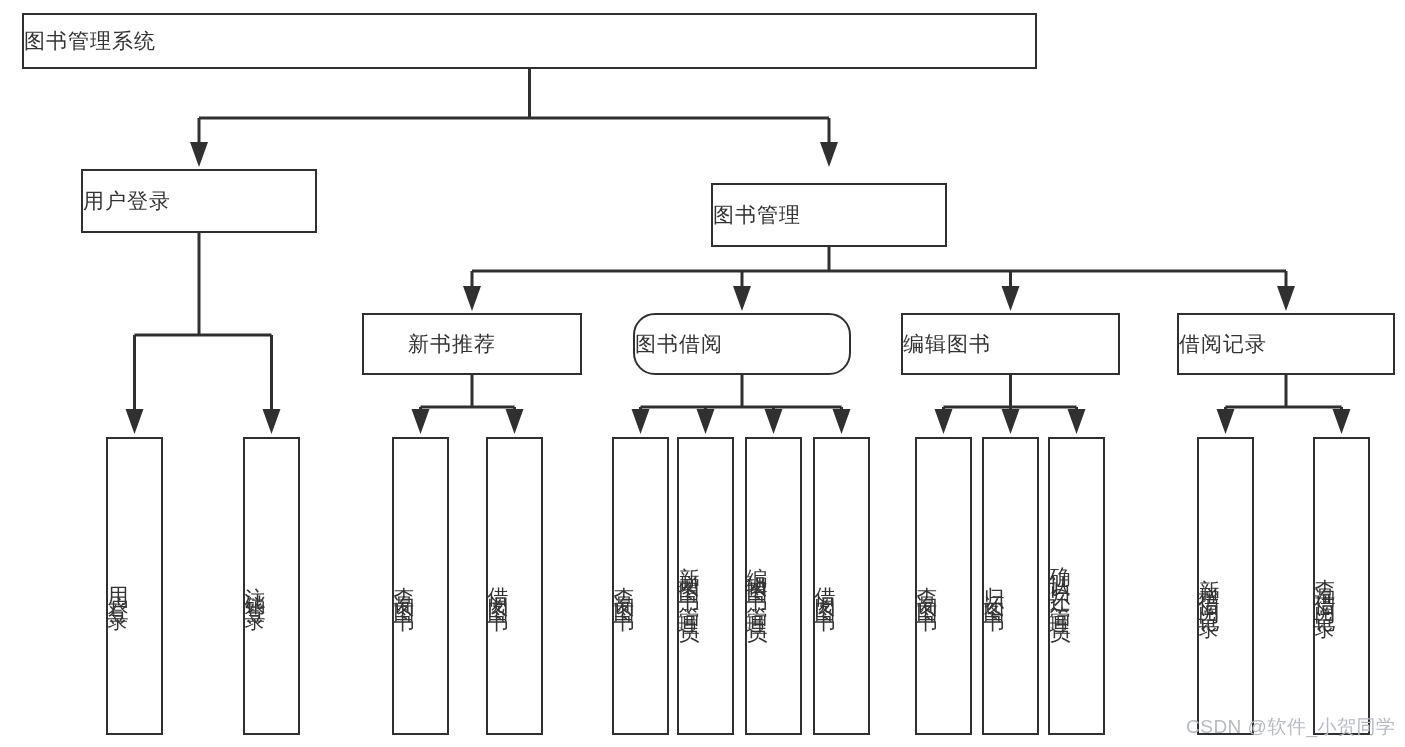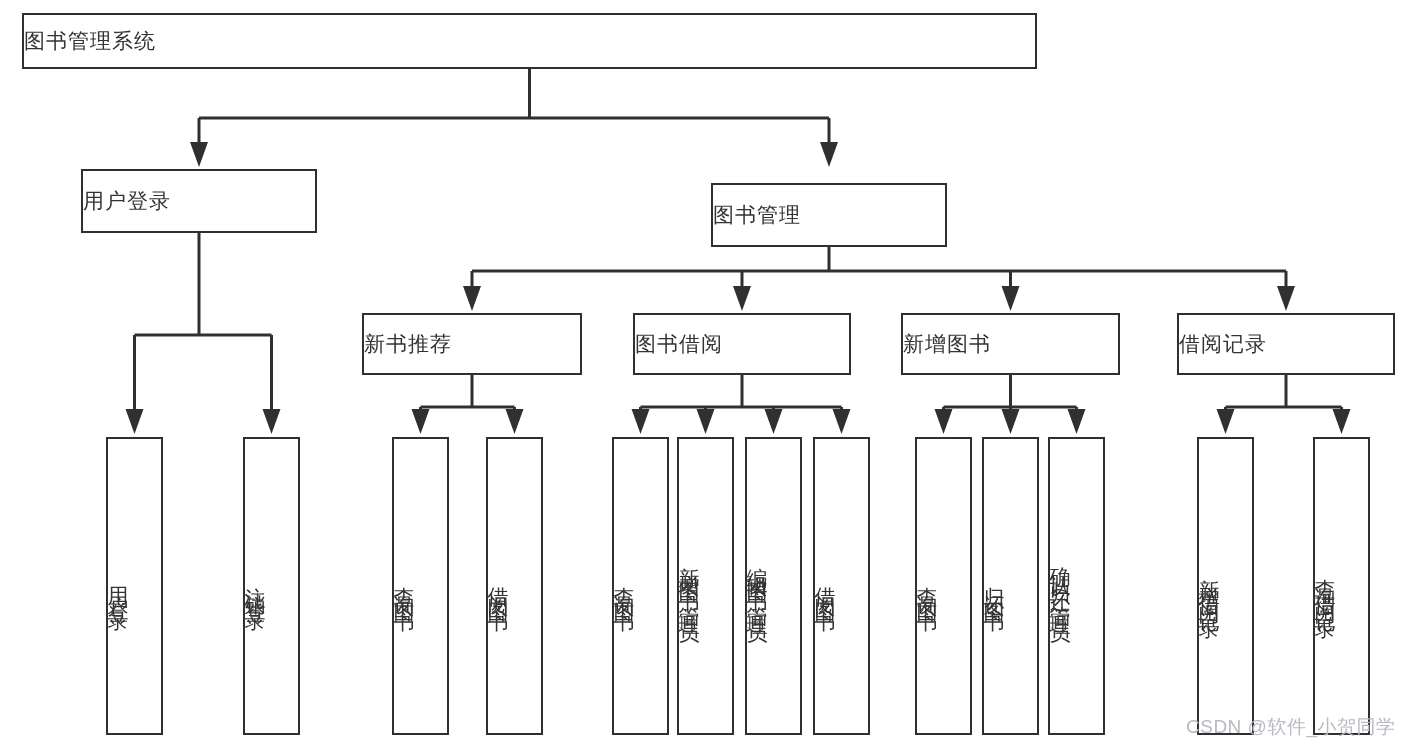--- a/index.html
+++ b/index.html
@@ -36,22 +36,22 @@
     text-orientation: mixed;
     letter-spacing: 8px;
     line-height: 1;
     white-space: nowrap;
   }
   
   .n-root   { left: 22px;  top: 13px;  width: 1015px; height: 56px; }
   .n-login  { left: 81px;  top: 169px; width: 236px;  height: 64px; }
   .n-mgmt   { left: 711px; top: 183px; width: 236px;  height: 64px; }
   .n-l3     { top: 313px; height: 62px; }
-  .n-newrec { left: 362px;  width: 220px; }
-  .n-borrow { left: 633px;  width: 218px; }
+  .n-newrec { left: 362px;  width: 220px; padding-left: 44px; }
+  .n-borrow { left: 633px;  width: 218px; border-radius: 22px; }
   .n-curr   { left: 901px;  width: 219px; }
   .n-record { left: 1177px; width: 218px; }
   .leaf     { top: 437px; height: 298px; width: 57px; }
   .lf-1  { left: 106px; }  .lf-2  { left: 243px; }
   .lf-3  { left: 392px; }  .lf-4  { left: 486px; }
   .lf-5  { left: 612px; }  .lf-6  { left: 677px; }
   .lf-7  { left: 745px; }  .lf-8  { left: 813px; }
   .lf-9  { left: 915px; }  .lf-10 { left: 982px; }
   .lf-11 { left: 1048px; } .lf-12 { left: 1197px; }
   .lf-13 { left: 1313px; }
@@ -119,21 +119,21 @@
     <span>图书管理</span>
   </div>
 
   <div class="node n-l3 n-newrec">
     <span>新书推荐</span>
   </div>
   <div class="node n-l3 n-borrow">
     <span>图书借阅</span>
   </div>
   <div class="node n-l3 n-curr">
-    <span>新增图书</span>
+    <span>编辑图书</span>
   </div>
   <div class="node n-l3 n-record">
     <span>借阅记录</span>
   </div>
 
   <div class="node leaf lf-1">
     <span>用户登录</span>
   </div>
   <div class="node leaf lf-2">
     <span>注销登录</span>

